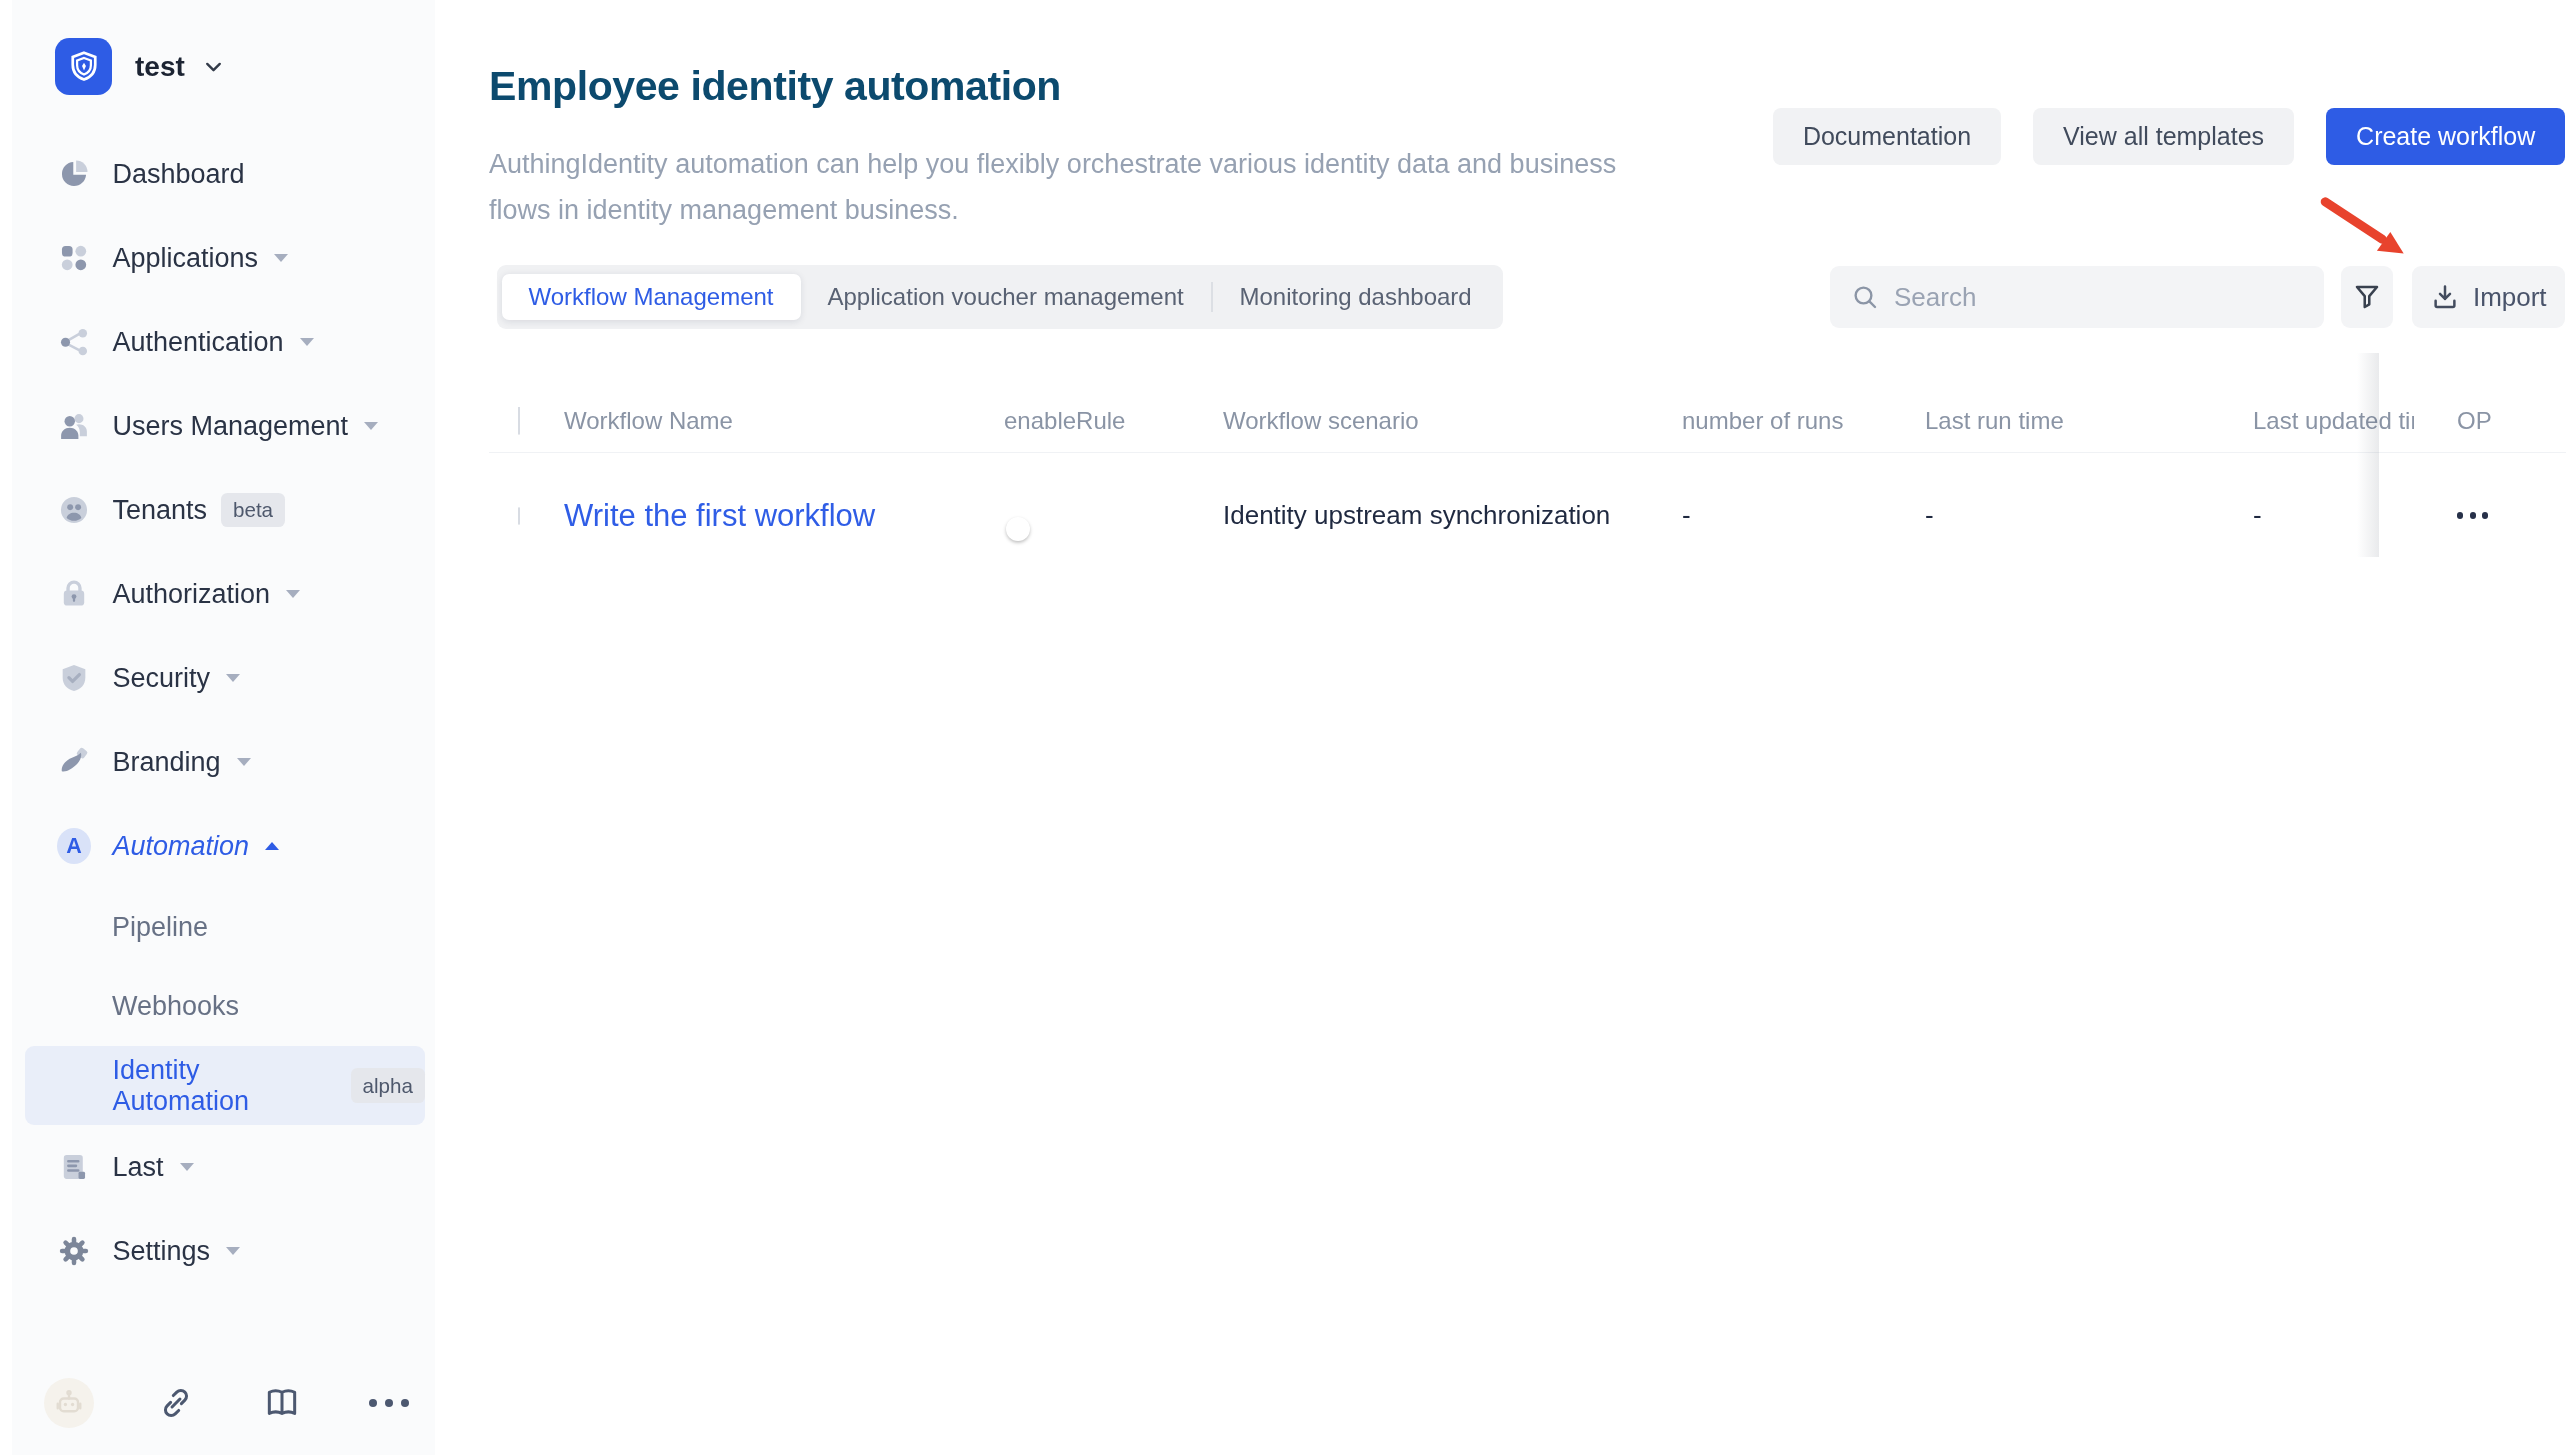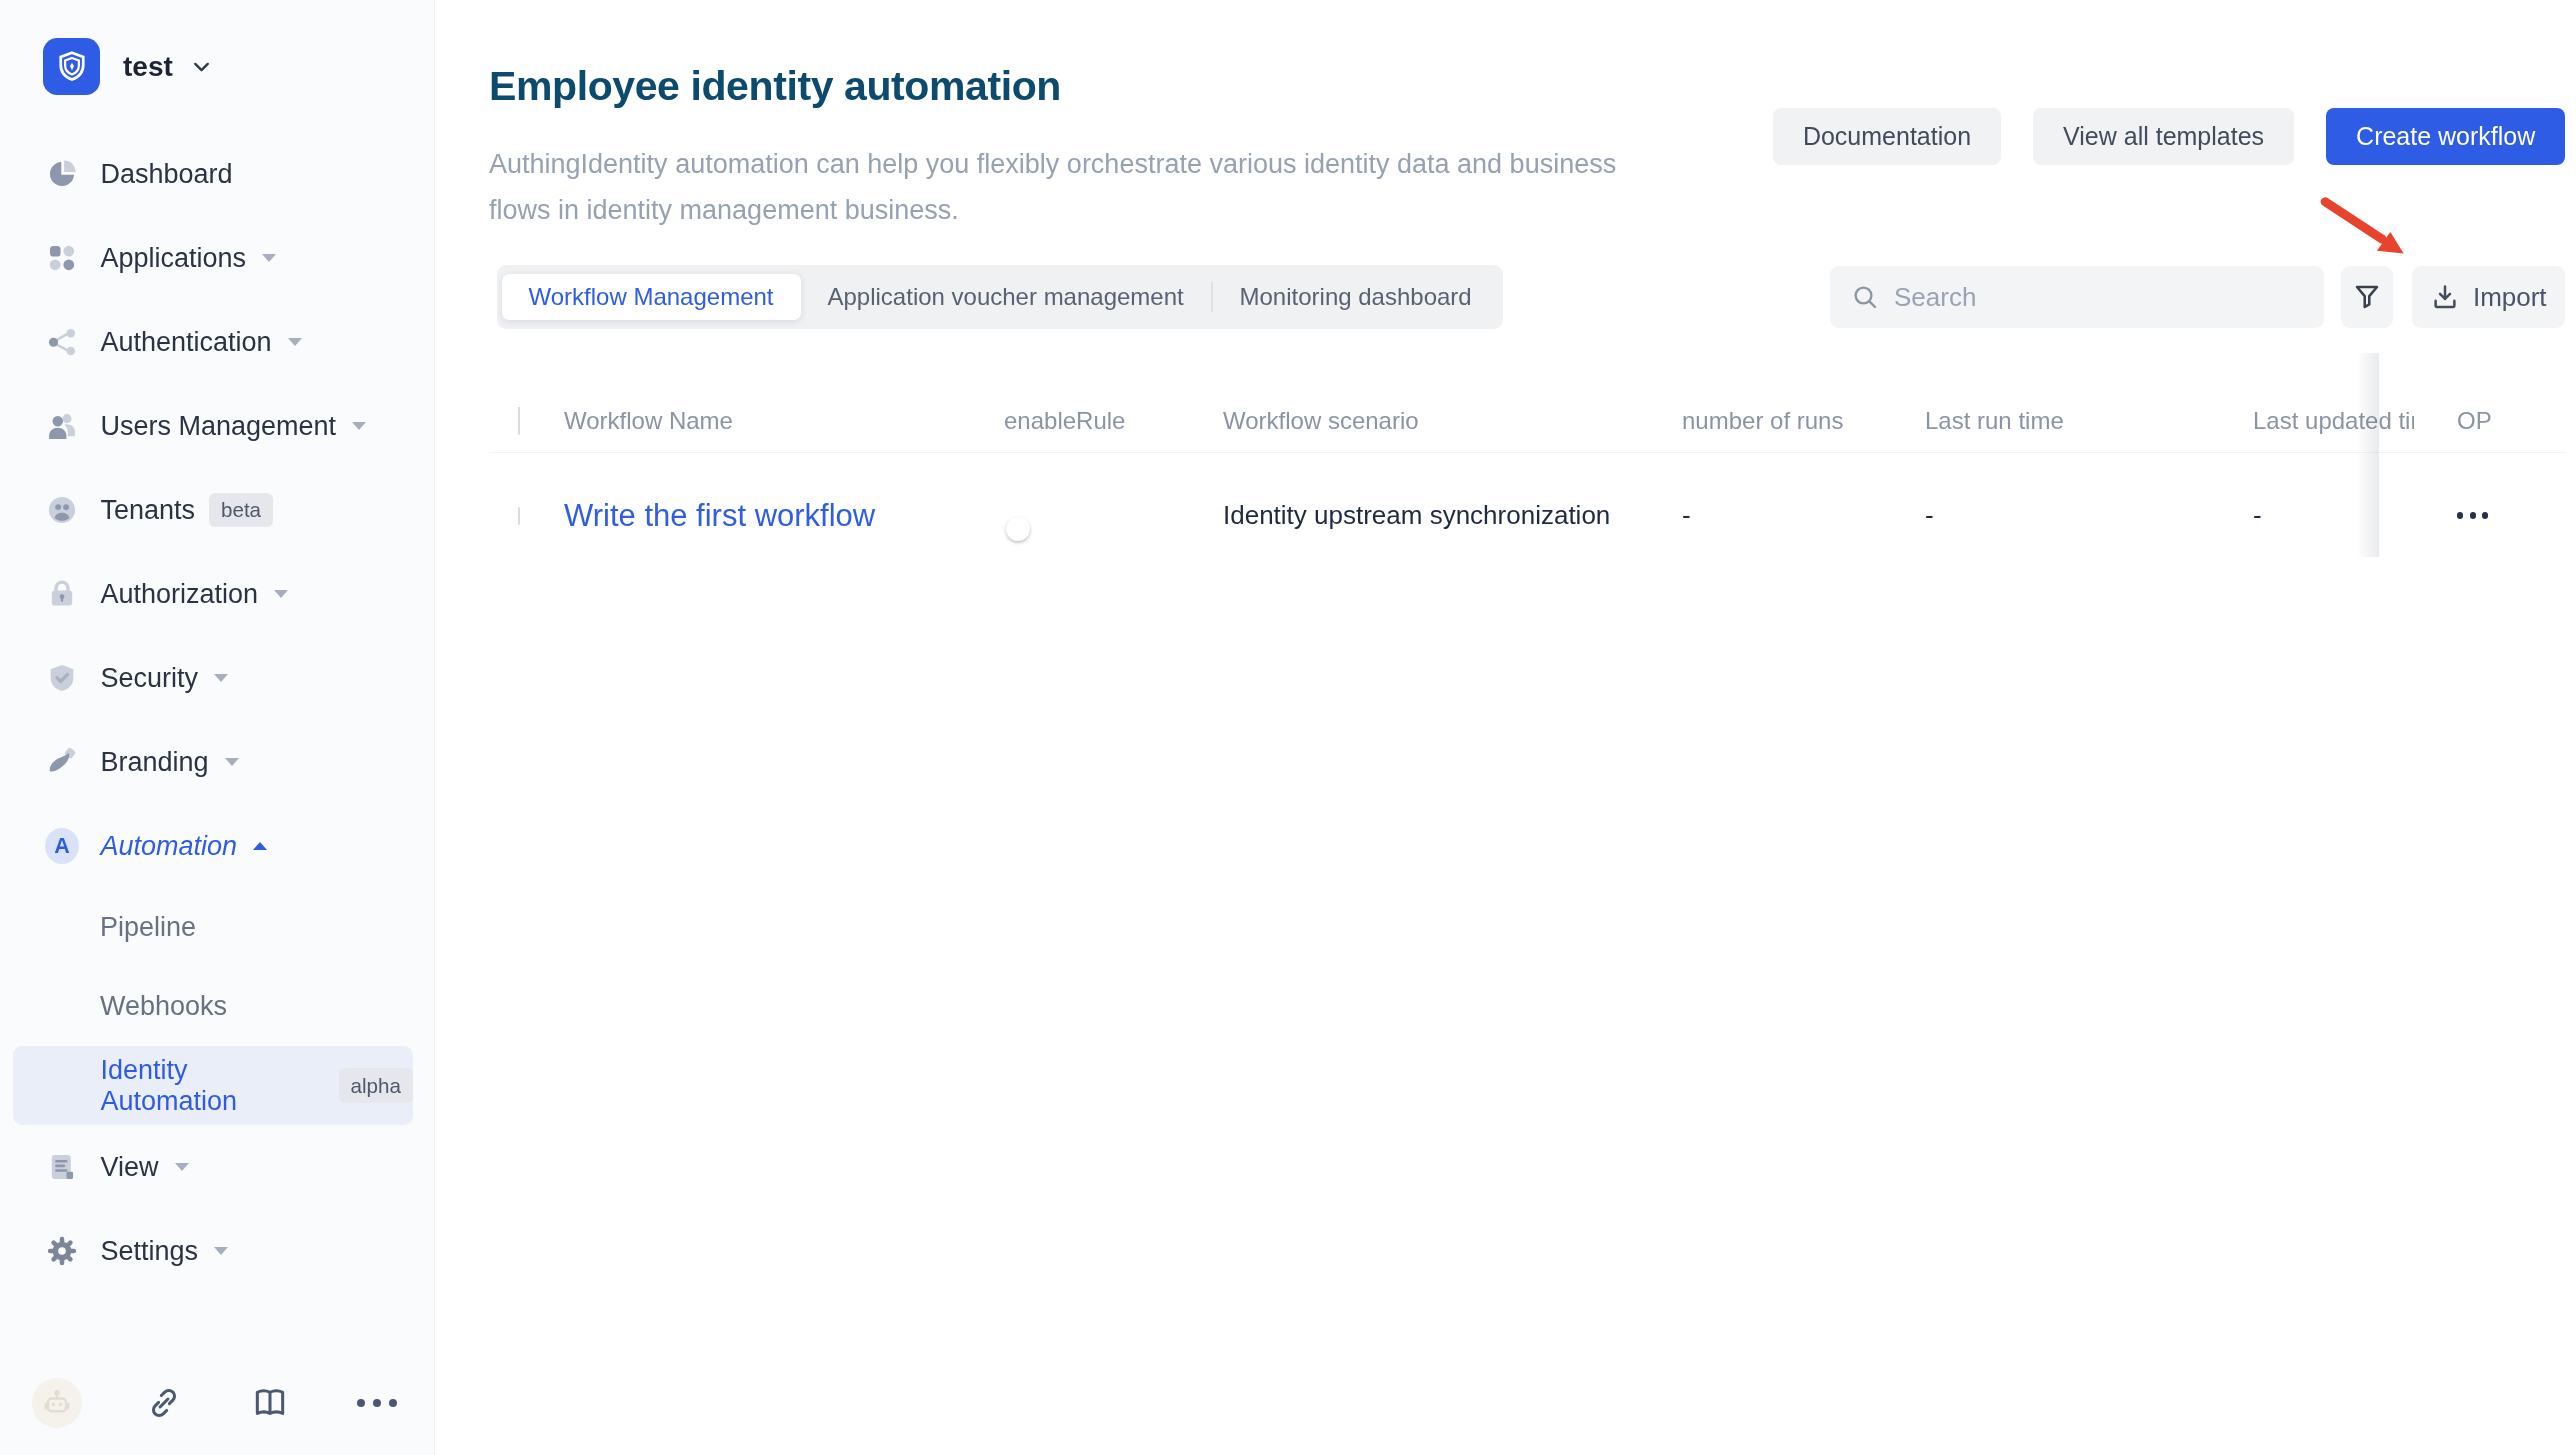--- a/index.html
+++ b/index.html
@@ -1,20 +1,20 @@
 <!DOCTYPE html>
 <html style="font-size:14.3px"><head>
 <meta charset="utf-8">
 <style>
   * { margin:0; padding:0; box-sizing:border-box; }
   html,body { width:2576px; height:1455px; }
   body { font-family:"Liberation Sans", sans-serif; background:#ffffff; position:relative; overflow:hidden; }
 
   
-  .sidebar { position:absolute; left:0; top:0; width:435px; height:1455px; background:#fafbfc; border-right:0.9px solid #f0f1f4; }
+  .sidebar { position:absolute; left:12px; top:0; width:435px; height:1455px; background:#fafbfc; border-right:0.9px solid #f0f1f4; }
   .workspace { display:flex; align-items:center; padding:38px 0 0 43px; cursor:pointer; }
   .ws-logo { width:57px; height:57px; border-radius:14.3px; background:#2e5ce5; display:flex; align-items:center; justify-content:center; flex:0 0 auto; }
   .ws-name { margin-left:23px; font-size:28px; font-weight:700; color:#1c2433; }
   .ws-chev { margin-left:16px; }
 
   .nav { margin-top:37px; display:flex; flex-direction:column; }
   .nav-item { height:84px; display:flex; align-items:center; padding-left:45px; cursor:pointer; }
   .nav-sub  { height:79px; display:flex; align-items:center; padding-left:100px; cursor:pointer; }
   .nav-icon { width:34px; height:34px; margin-right:21.5px; display:flex; align-items:center; justify-content:center; flex:0 0 auto; }
   .nav-label { font-size:27px; color:#2a3345; }
@@ -203,21 +203,21 @@
       <span class="badge">alpha</span>
     </div>
     <div class="nav-item">
       <span class="nav-icon">
           <svg width="34" height="34" viewBox="0 0 24 24">
             <rect x="4.8" y="3.6" width="13.4" height="16.8" rx="2" fill="#c9cfdb"></rect>
             <path d="M8 8h7M8 11.2h5.4M8 14.4h7" stroke="#8d97ad" stroke-width="1.8" stroke-linecap="round"></path>
             <rect x="15.2" y="15.4" width="4.6" height="5" rx="1" fill="#8d97ad"></rect>
           </svg>
         </span>
-      <span class="nav-label">View</span>
+      <span class="nav-label">Last</span>
       <span class="caret-down"></span>
     </div>
     <div class="nav-item">
       <span class="nav-icon">
           <svg width="34" height="34" viewBox="0 0 24 24">
             <g fill="#7c8699">
               <rect x="10.4" y="2" width="3.2" height="20" rx="1.6"></rect>
               <rect x="10.4" y="2" width="3.2" height="20" rx="1.6" transform="rotate(45 12 12)"></rect>
               <rect x="10.4" y="2" width="3.2" height="20" rx="1.6" transform="rotate(90 12 12)"></rect>
               <rect x="10.4" y="2" width="3.2" height="20" rx="1.6" transform="rotate(135 12 12)"></rect>

